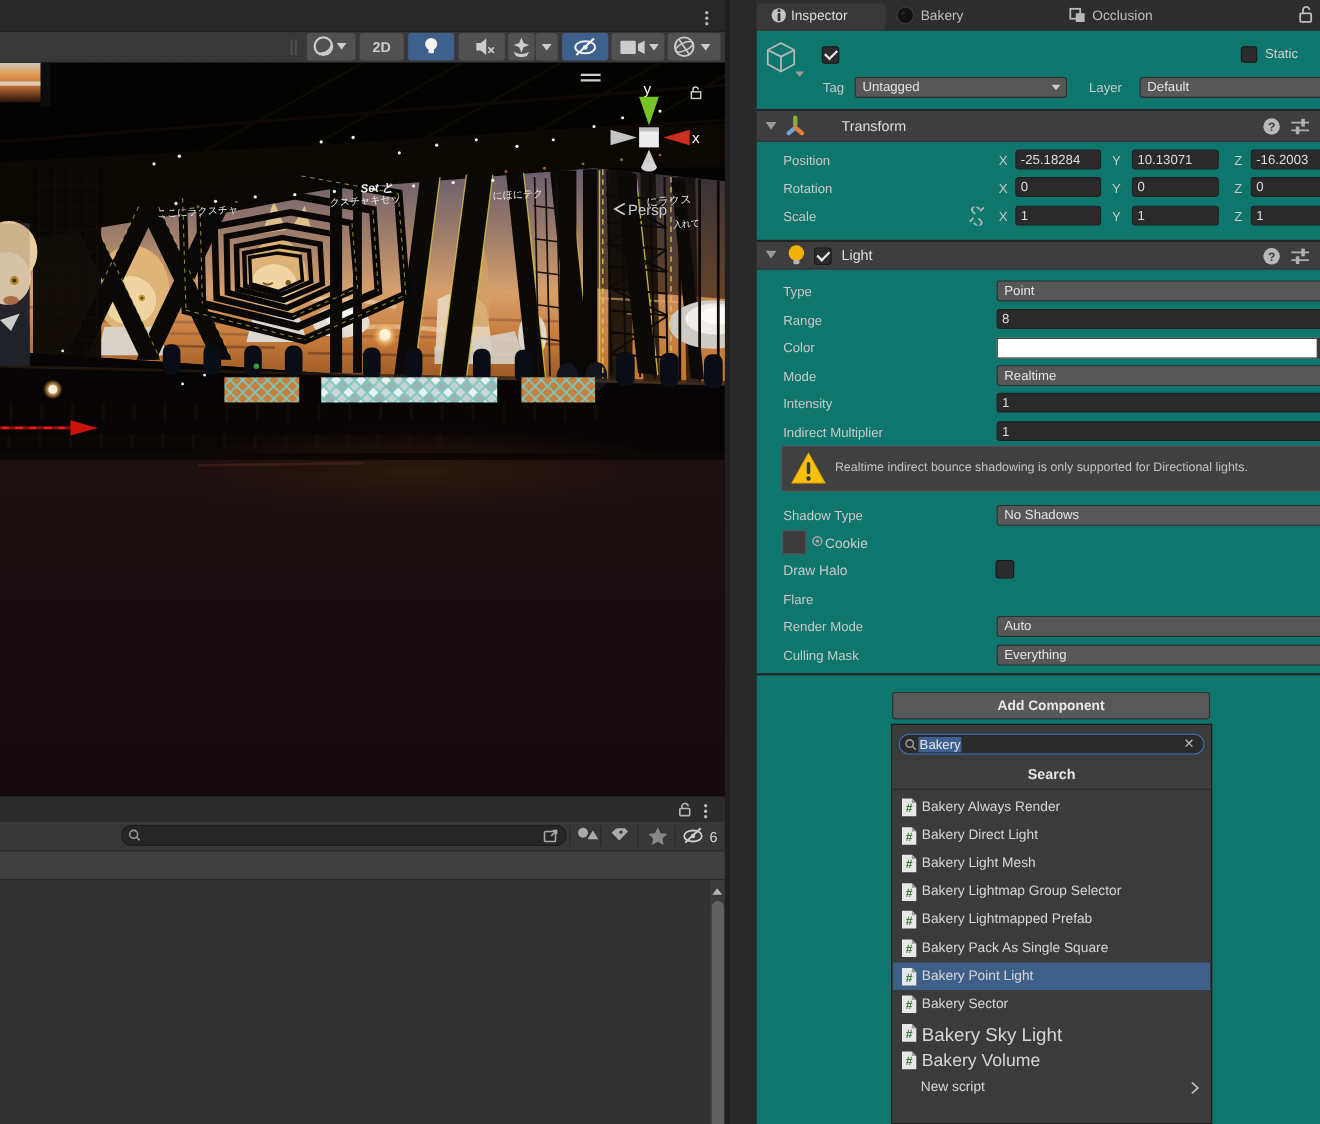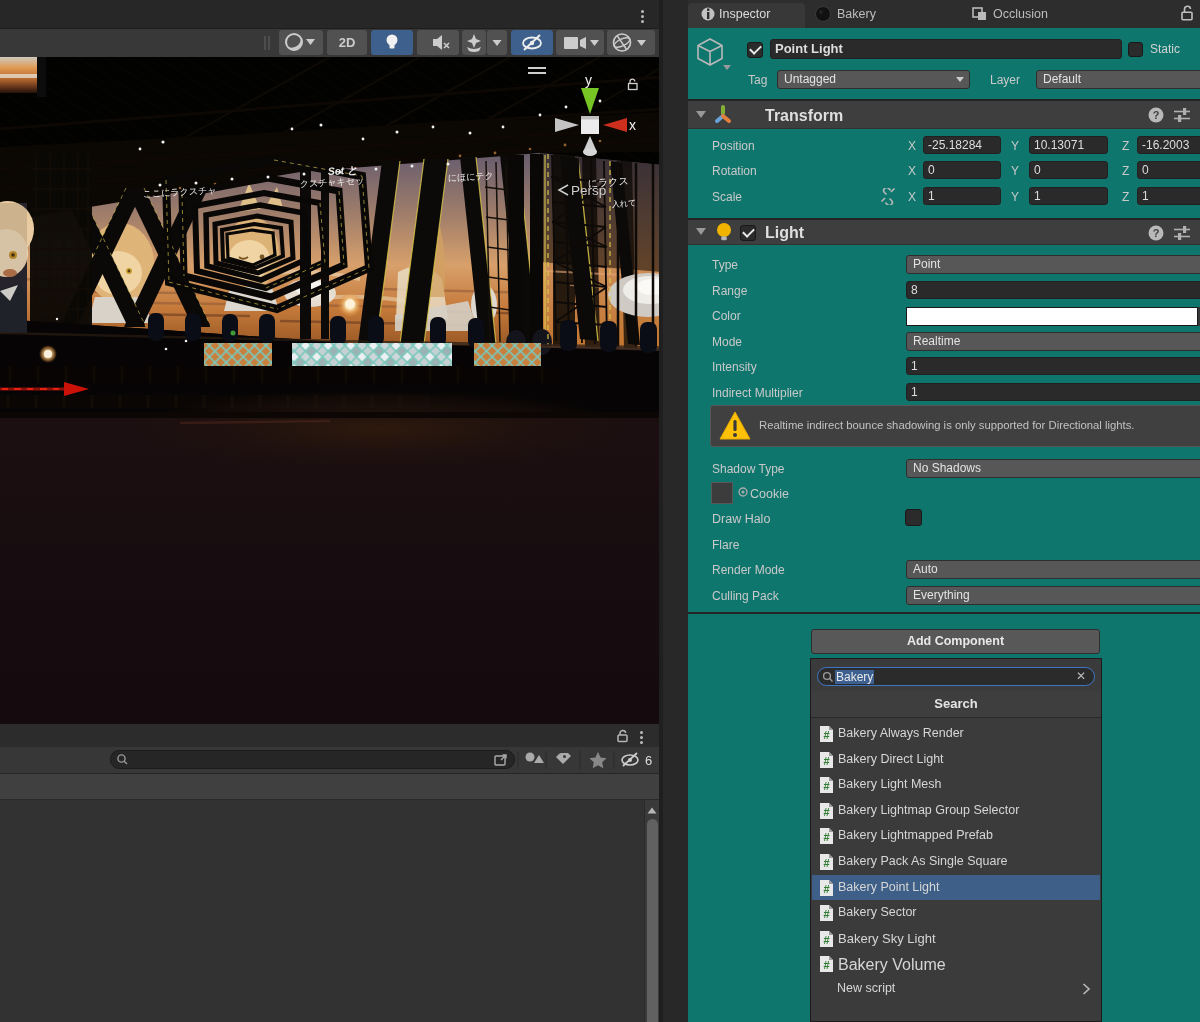--- a/index.html
+++ b/index.html
@@ -4,21 +4,21 @@
 <style>
 html,body{margin:0;padding:0}
 body{width:1200px;height:1022px;background:#282828;font-family:"Liberation Sans",sans-serif;position:relative;overflow:hidden}
 .abs{position:absolute}
 .lbl{position:absolute;color:#c9c9c9;font-size:12px;white-space:nowrap}
 .fld{position:absolute;background:#2a2a2a;border:1px solid #212121;border-radius:3px;color:#dedede;font-size:12px;line-height:16px;padding:0 0 0 4px;white-space:nowrap}
 .dd{position:absolute;background:#575757;border:1px solid #2e2e2e;border-radius:3px;color:#e3e3e3;font-size:12px;line-height:17px;padding:0 0 0 6px;white-space:nowrap}
 .dar{position:absolute;width:0;height:0;border-left:4.5px solid transparent;border-right:4.5px solid transparent;border-top:5px solid #ccc}
 .cb{position:absolute;background:#2b2b2b;border:1px solid #191919;border-radius:3px}
 .chk{position:absolute;width:9px;height:5px;border-left:2px solid #e8e8e8;border-bottom:2px solid #e8e8e8;transform:rotate(-45deg)}
-.hdrtxt{position:absolute;color:#dfdfdf;font-size:16px;font-weight:bold;white-space:nowrap}
+.hdrtxt{position:absolute;color:#dfdfdf;font-size:13px;font-weight:normal;white-space:nowrap}
 .fold{position:absolute;width:0;height:0;border-left:5px solid transparent;border-right:5px solid transparent;border-top:7px solid #999}
 .kebab span{display:block;width:3px;height:3px;border-radius:50%;background:#bbb;margin:2px 0}
 </style>
 </head>
 <body>
 
 <div class="abs" style="left:0;top:0;width:662px;height:28px;background:#272727;border-bottom:1px solid #1e1e1e"></div>
 <div class="abs kebab" style="left:641px;top:8px">
     <span></span>
     <span></span>
@@ -591,21 +591,20 @@
 
 <svg width="40" height="42" style="position:absolute;left:6px;top:36px">
   <g fill="none" stroke="#b9b9b9" stroke-width="1.6" stroke-linejoin="round">
     <path d="M16 3 L28 9.5 L28 22.5 L16 29 L4 22.5 L4 9.5 Z"></path>
     <path d="M4 9.5 L16 15.5 L28 9.5 M16 15.5 L16 29"></path>
   </g>
   <path d="M29 29 l8 0 l-4 5z" fill="#9a9a9a"></path>
 </svg>
 <div class="cb" style="left:59px;top:42px;width:14px;height:14px"></div>
 <div class="chk" style="left:62px;top:45px"></div>
-<div class="fld" style="left:82px;top:39px;width:346px;height:18px;line-height:18px;font-weight:bold;font-size:13px">Point Light</div>
 <div class="cb" style="left:440px;top:42px;width:13px;height:13px"></div>
 <span class="lbl" style="left:462px;top:42px;color:#d2d2d2">Static</span>
 <div class="dar" style="left:514px;top:45px"></div>
 <span class="lbl" style="left:60px;top:73px">Tag</span>
 <div class="dd" style="left:89px;top:70px;width:185px;height:17px">Untagged<div class="dar" style="right:5px;top:6px"></div></div>
 <span class="lbl" style="left:302px;top:73px">Layer</span>
 <div class="dd" style="left:348px;top:70px;width:181px;height:17px">Default<div class="dar" style="right:5px;top:6px"></div></div>
 
 <div class="abs" style="left:0;top:99px;width:537px;height:2px;background:#242424"></div>
 <div class="abs" style="left:0;top:101px;width:537px;height:27px;background:#3e3e3e;border-bottom:1px solid #323232"></div>
@@ -723,21 +722,21 @@
 <span class="lbl" style="left:62px;top:487px;font-size:12.5px">Cookie</span>
 <span class="lbl" style="left:24px;top:512px;font-size:12.5px">Draw Halo</span>
 <div class="cb" style="left:217px;top:509px;width:15px;height:15px"></div>
 <span class="lbl" style="left:24px;top:538px">Flare</span>
 <svg width="14" height="14" style="position:absolute;left:514px;top:537px">
       <circle cx="7" cy="7" r="5.5" fill="none" stroke="#bbb" stroke-width="1.3"></circle>
       <circle cx="7" cy="7" r="2" fill="#bbb"></circle>
     </svg>
 <span class="lbl" style="left:24px;top:563px">Render Mode</span>
 <div class="dd" style="left:218px;top:560px;width:303px;height:17px">Auto<div class="dar" style="right:5px;top:6px"></div></div>
-<span class="lbl" style="left:24px;top:589px">Culling Pack</span>
+<span class="lbl" style="left:24px;top:589px">Culling Mask</span>
 <div class="dd" style="left:218px;top:586px;width:303px;height:17px">Everything<div class="dar" style="right:5px;top:6px"></div></div>
 <div class="abs" style="left:0;top:612px;width:537px;height:2px;background:#242424"></div>
 
 <div class="abs" style="left:123px;top:629px;width:289px;height:25px;background:#585858;border:1px solid #2e2e2e;border-radius:3px;box-sizing:border-box;text-align:center;color:#e8e8e8;font-size:12.5px;font-weight:bold;line-height:23px">Add Component</div>
 <div class="abs" style="left:122px;top:658px;width:292px;height:364px;background:#3b3b3b;border:1px solid #1c1c1c;box-sizing:border-box" id="acpanel">
   <div class="abs" style="left:6px;top:8px;width:278px;height:19px;background:#2b2b2b;border:1px solid #3c76c4;border-radius:10px;box-sizing:border-box">
     <svg width="12" height="12" style="position:absolute;left:4px;top:3px">
           <circle cx="5" cy="5" r="3.4" fill="none" stroke="#999" stroke-width="1.4"></circle>
           <line x1="7.6" y1="7.6" x2="10.5" y2="10.5" stroke="#999" stroke-width="1.4"></line>
         </svg>
@@ -809,21 +808,21 @@
             <text x="7.5" y="13.5" font-size="11" font-weight="bold" fill="#2e7d32" text-anchor="middle" font-family="Liberation Sans">#</text>
           </svg>
           <span style="position:absolute;left:26px;top:5px;font-size:12.5px;color:#d6d6d6;white-space:nowrap">Bakery Sector</span>
         </div>
         <div style="position:absolute;left:1px;top:266.8px;width:288px;height:25.6px;">
           <svg width="15" height="18" style="position:absolute;left:7px;top:4px">
             <path d="M1 1 h9 l4 4 v12 h-13z" fill="#e8e8e8"></path>
             <path d="M10 1 l4 4 h-4z" fill="#9a9a9a"></path>
             <text x="7.5" y="13.5" font-size="11" font-weight="bold" fill="#2e7d32" text-anchor="middle" font-family="Liberation Sans">#</text>
           </svg>
-          <span style="position:absolute;left:26px;top:5px;font-size:13px;color:#d6d6d6;white-space:nowrap">Bakery Sky Light</span>
+          <span style="position:absolute;left:26px;top:5px;font-size:17px;color:#d6d6d6;white-space:nowrap">Bakery Sky Light</span>
         </div>
         <div style="position:absolute;left:1px;top:292.4px;width:288px;height:25.6px;">
           <svg width="15" height="18" style="position:absolute;left:7px;top:4px">
             <path d="M1 1 h9 l4 4 v12 h-13z" fill="#e8e8e8"></path>
             <path d="M10 1 l4 4 h-4z" fill="#9a9a9a"></path>
             <text x="7.5" y="13.5" font-size="11" font-weight="bold" fill="#2e7d32" text-anchor="middle" font-family="Liberation Sans">#</text>
           </svg>
           <span style="position:absolute;left:26px;top:5px;font-size:16px;color:#d6d6d6;white-space:nowrap">Bakery Volume</span>
         </div>
       </div>

